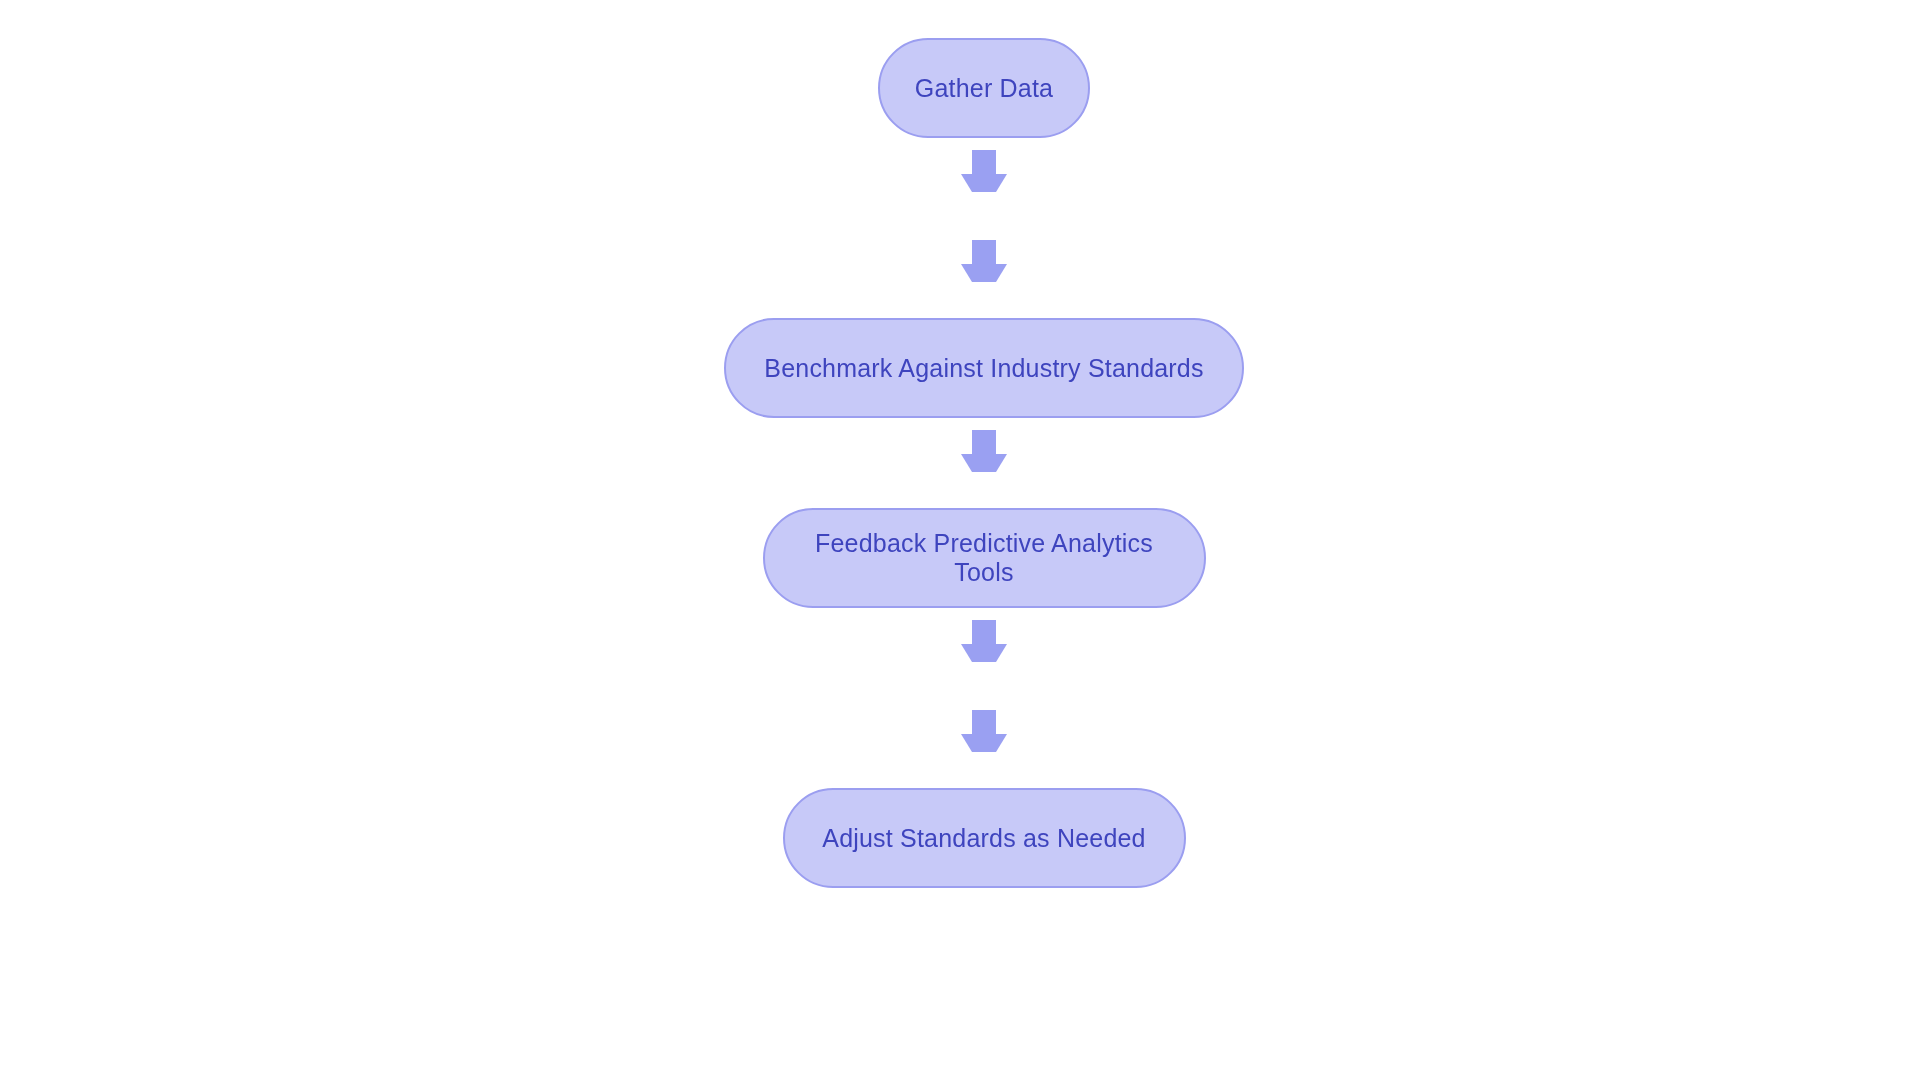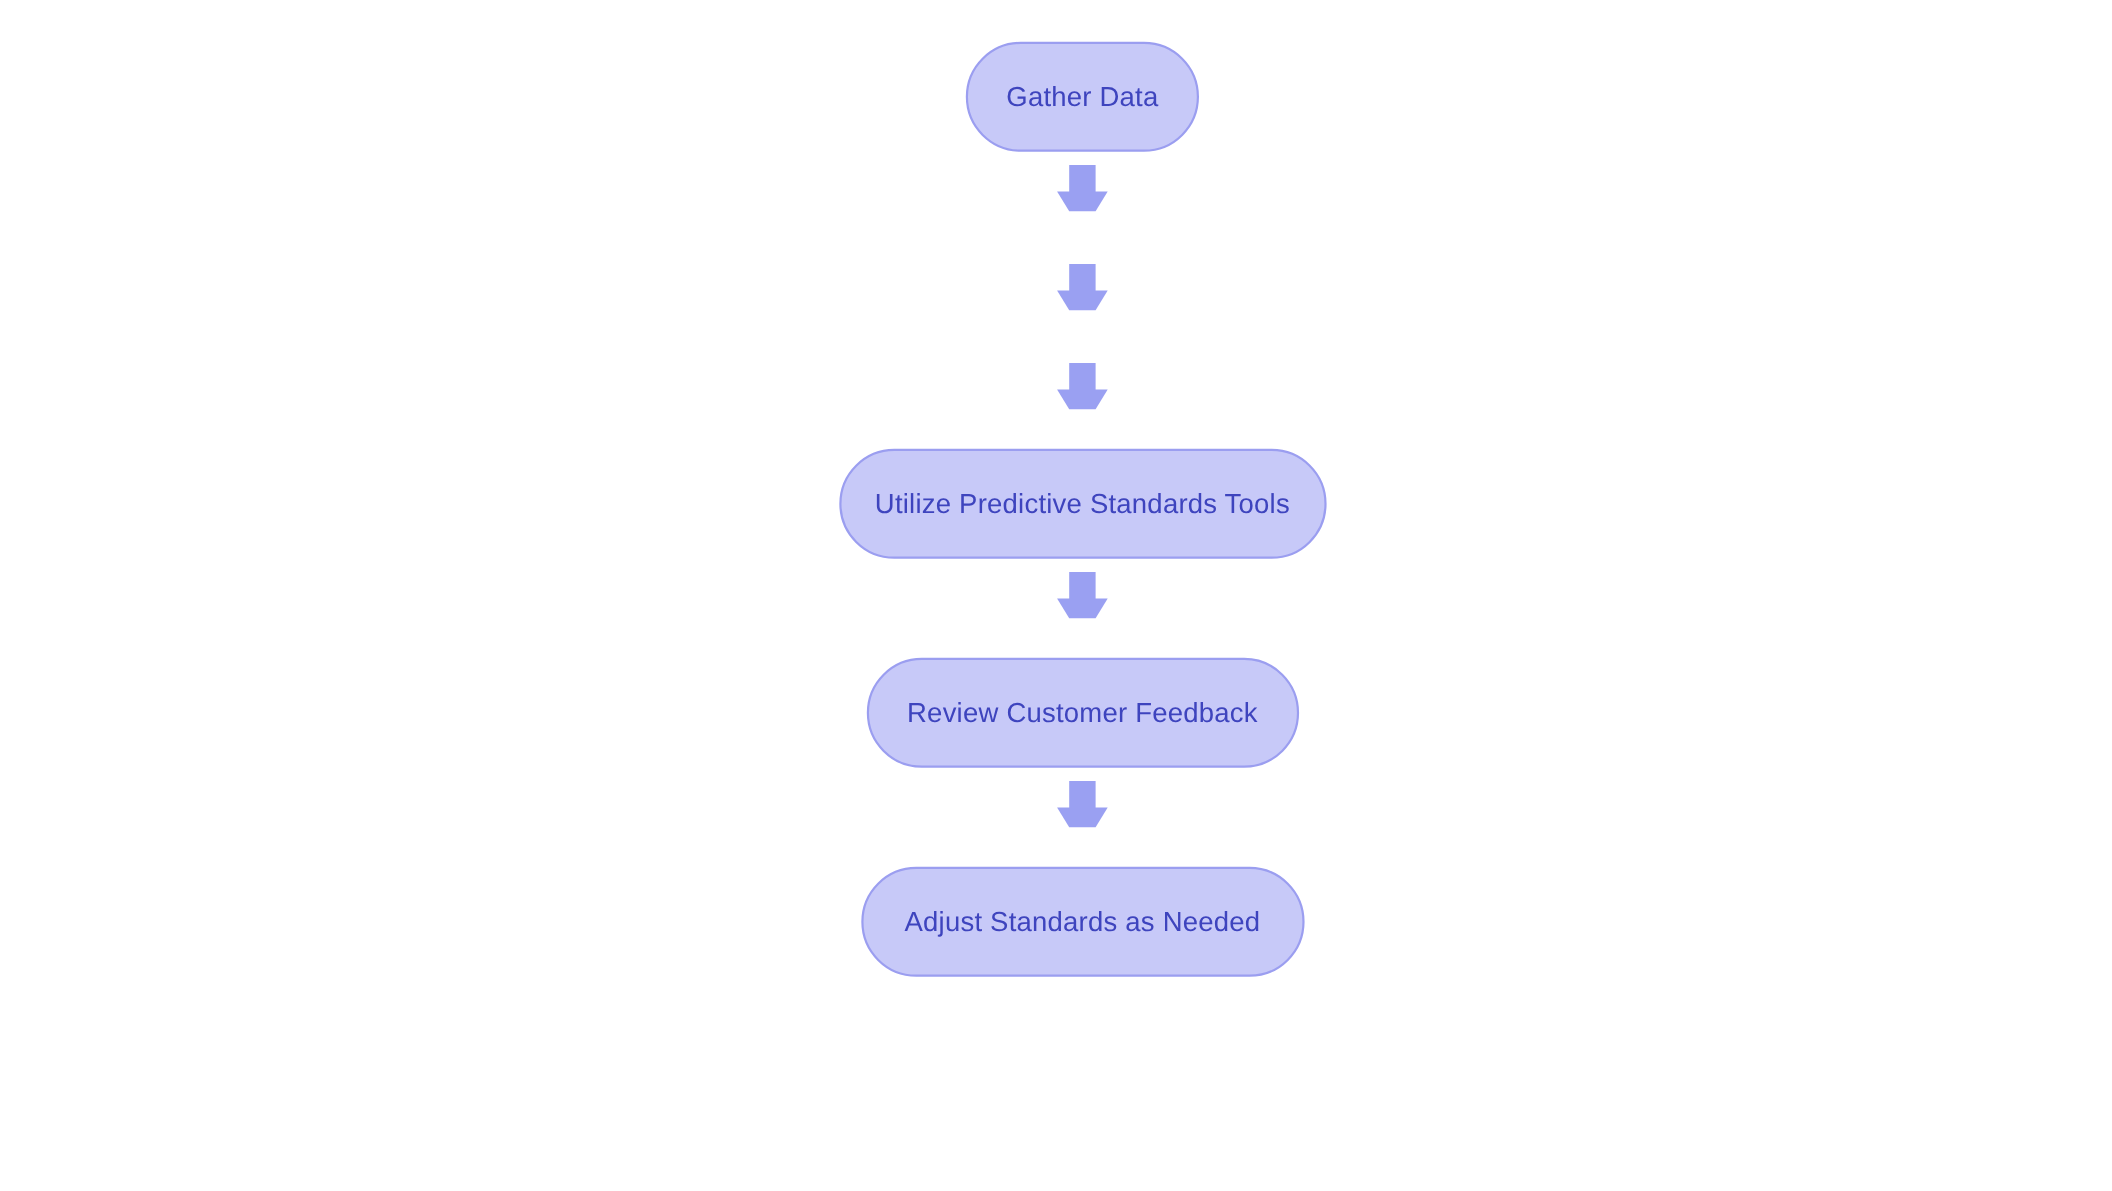--- a/index.html
+++ b/index.html
@@ -80,38 +80,38 @@
     <div class="arrow-line"></div>
     <div class="arrow-head"></div>
   </div>
 
 
   <div class="arrow">
     <div class="arrow-line"></div>
     <div class="arrow-head"></div>
   </div>
 
+  <div class="flow-node node-3">
+    <span>Benchmark Against Industry Standards</span>
+  </div>
 
   <div class="arrow">
     <div class="arrow-line"></div>
     <div class="arrow-head"></div>
   </div>
 
   <div class="flow-node node-4">
-    <span>Utilize Predictive Standards Tools</span>
+    <span>Feedback Predictive Analytics Tools</span>
   </div>
 
   <div class="arrow">
     <div class="arrow-line"></div>
     <div class="arrow-head"></div>
   </div>
 
-  <div class="flow-node node-5">
-    <span>Review Customer Feedback</span>
-  </div>
 
   <div class="arrow">
     <div class="arrow-line"></div>
     <div class="arrow-head"></div>
   </div>
 
   <div class="flow-node node-6">
     <span>Adjust Standards as Needed</span>
   </div>
 

